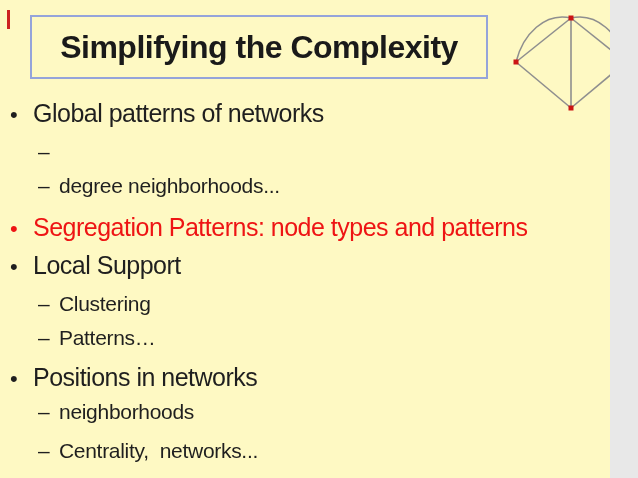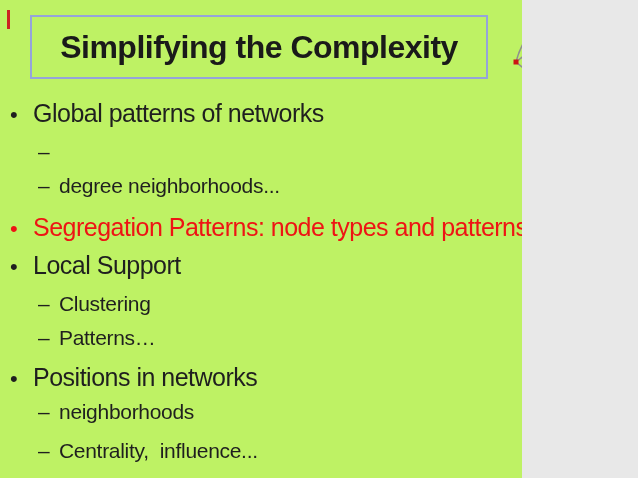--- a/index.html
+++ b/index.html
@@ -1,19 +1,19 @@
 <!DOCTYPE html>
 <html><head>
 <meta charset="utf-8">
 <style>
   html,body{margin:0;padding:0;background:#e8e8e8;}
   .slide{
     position:relative;
-    width:522px;height:478px;
-    background:#bef264;
+    width:610px;height:478px;
+    background:#fef9c3;
     overflow:hidden;
     font-family:"Liberation Sans", sans-serif;
     color:#1f1f1f;
   }
   .corner-mark{
     position:absolute;left:7px;top:10px;width:3px;height:19px;
   }
   .title-box{
     position:absolute;left:30px;top:15px;width:454px;height:60px;
     border:2px solid #95a4da;
@@ -103,16 +103,16 @@
     <span class="txt">Positions in networks</span>
   </div>
 
   <div class="line l2" style="left:38px;top:399px">
     <span class="marker">–</span>
     <span class="txt">neighborhoods</span>
   </div>
 
   <div class="line l2" style="left:38px;top:438px">
     <span class="marker">–</span>
-    <span class="txt">Centrality,  influence...</span>
+    <span class="txt">Centrality,  networks...</span>
   </div>
 
 </div>
 
 </body></html>

